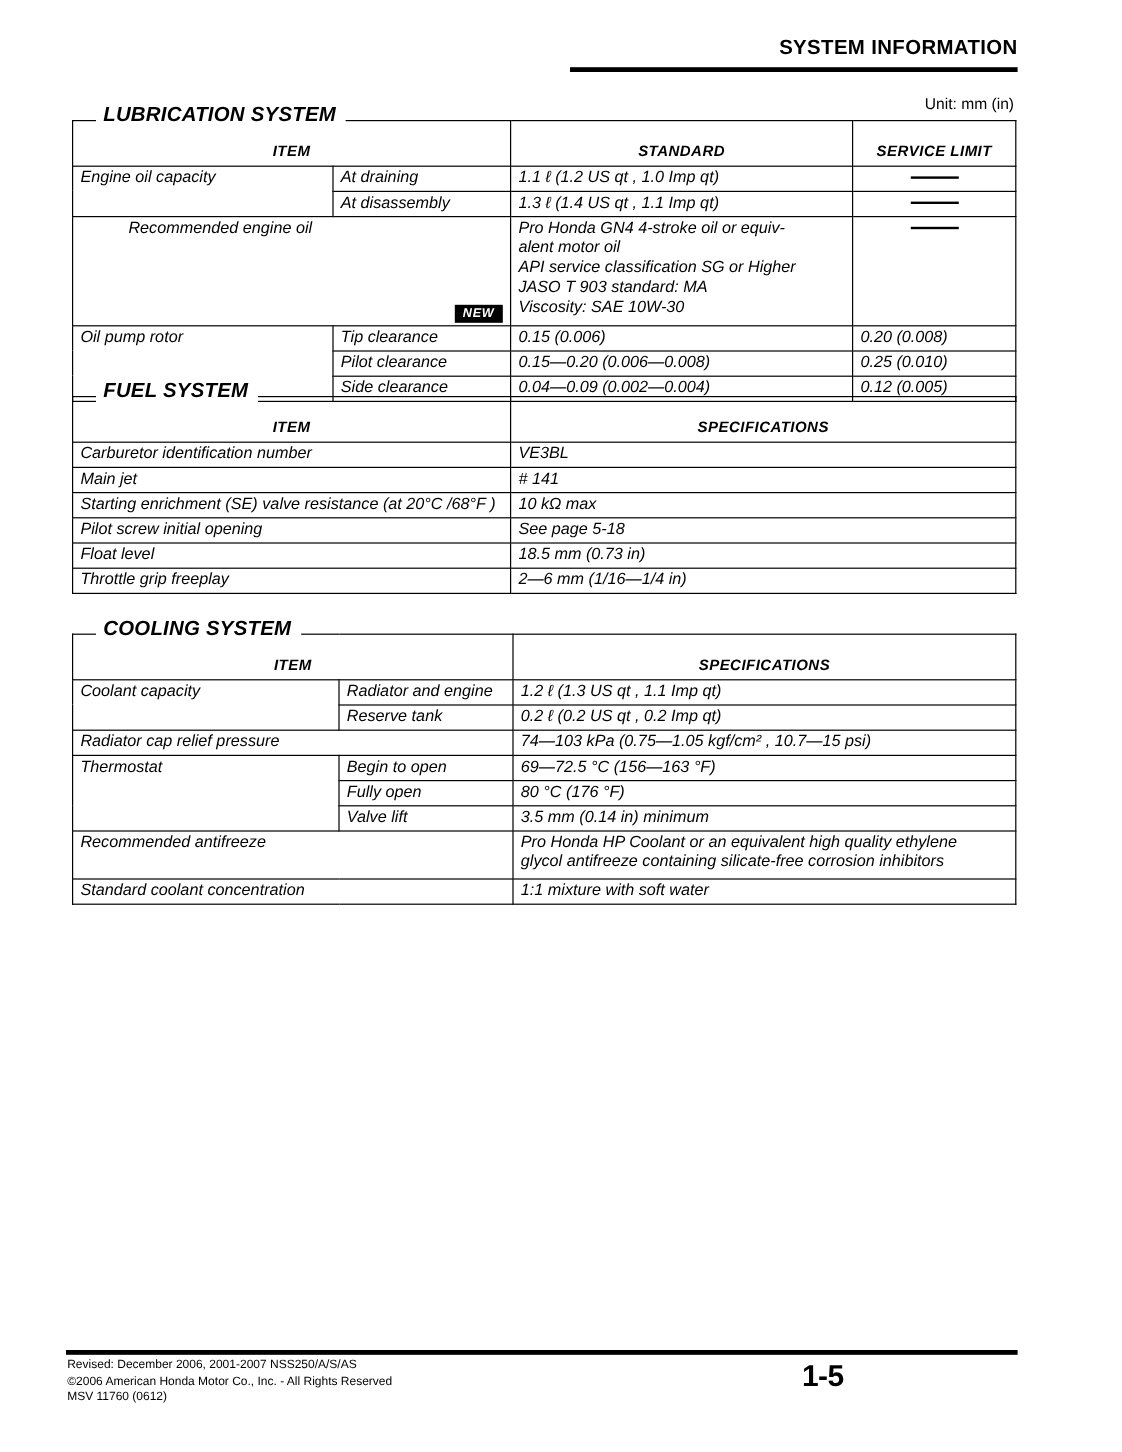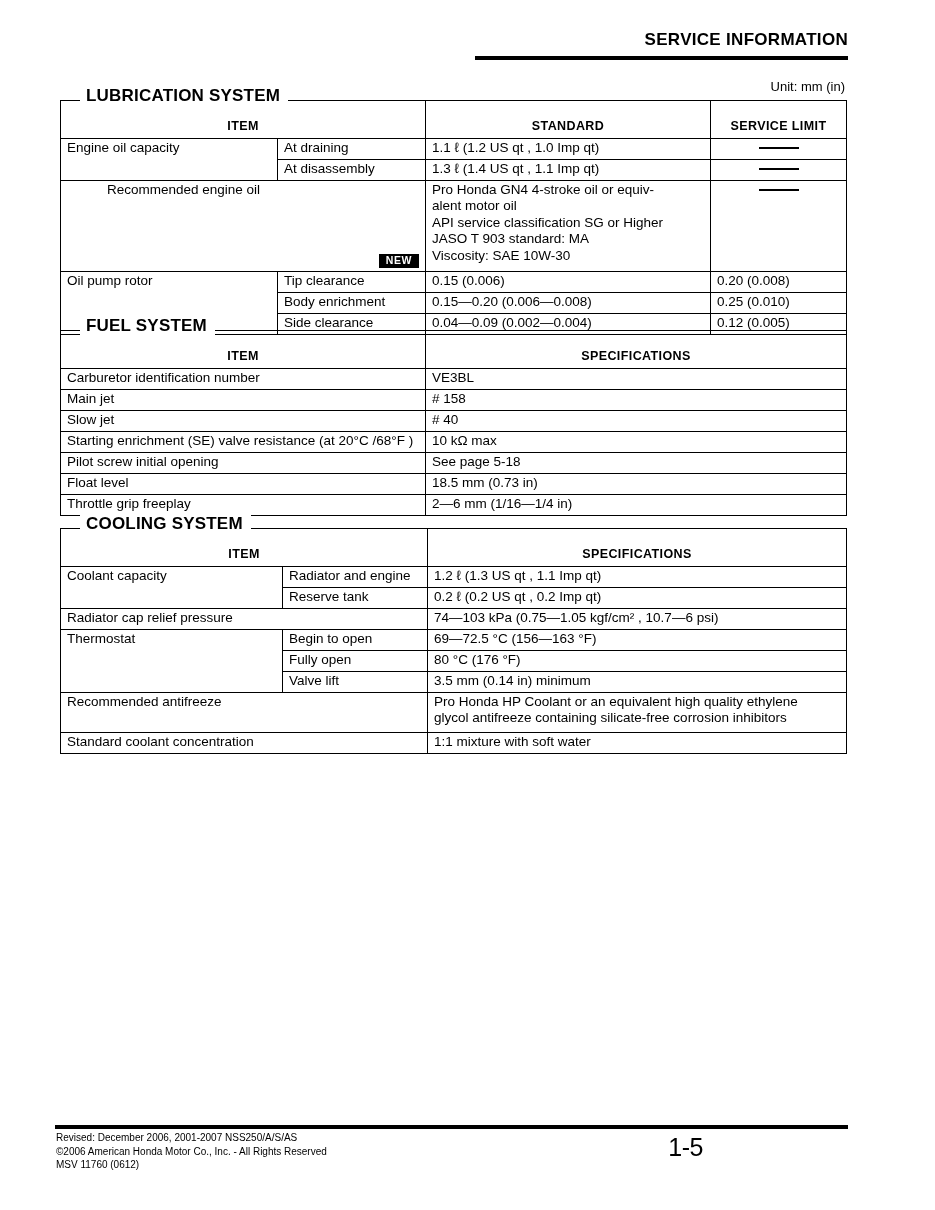--- a/index.html
+++ b/index.html
@@ -55,20 +55,21 @@
     top: 79px;
     font-size: 13px;
     white-space: nowrap;
   }
 
   
   .spec-section {
     position: absolute;
     left: 60px;
     width: 786px;
+    font-style: italic;
   }
   .section-legend {
     position: absolute;
     left: 20px;
     top: -13px;
     background: #ffffff;
     padding: 0 8px 0 6px;
     font-size: 17px;
     font-weight: bold;
     letter-spacing: 0.2px;
@@ -173,31 +174,31 @@
     top: 11px;
     font-size: 10px;
     line-height: 13.5px;
     white-space: nowrap;
   }
   .footer-page-number {
     position: absolute;
     right: 81px;
     top: 13px;
     font-size: 25px;
-    font-weight: normal;
+    font-weight: bold;
     letter-spacing: -0.5px;
   }
 </style>
 </head>
 <body>
 
 <div class="page">
 
   <div class="page-header">
-    <div class="page-header-title">SERVICE INFORMATION</div>
+    <div class="page-header-title">SYSTEM INFORMATION</div>
     <div class="page-header-rule"></div>
   </div>
 
   <div class="unit-note">Unit: mm (in)</div>
 
   <div class="spec-section" style="top:100px;">
     <div class="section-legend">LUBRICATION SYSTEM</div>
     <table class="spec">
       <colgroup>
         <col style="width:217px">
@@ -252,21 +253,21 @@
             </td>
         </tr>
 
         <tr>
           <td rowspan="3">Oil pump rotor</td>
           <td>Tip clearance</td>
           <td>0.15 (0.006)</td>
           <td>0.20 (0.008)</td>
         </tr>
         <tr>
-          <td>Body enrichment</td>
+          <td>Pilot clearance</td>
           <td>0.15—0.20 (0.006—0.008)</td>
           <td>0.25 (0.010)</td>
         </tr>
         <tr>
           <td>Side clearance</td>
           <td>0.04—0.09 (0.002—0.004)</td>
           <td>0.12 (0.005)</td>
         </tr>
       </tbody>
     </table>
@@ -285,25 +286,21 @@
             <span class="hdr-item-label">ITEM</span>
           </th>
           <th class="hdr-item">SPECIFICATIONS</th>
         </tr>
         <tr>
           <td>Carburetor identification number</td>
           <td class="ctr">VE3BL</td>
         </tr>
         <tr>
           <td>Main jet</td>
-          <td class="ctr"># 158</td>
-        </tr>
-        <tr>
-          <td>Slow jet</td>
-          <td class="ctr"># 40</td>
+          <td class="ctr"># 141</td>
         </tr>
         <tr>
           <td>Starting enrichment (SE) valve resistance (at 20°C /68°F )</td>
           <td class="ctr">10 kΩ max</td>
         </tr>
         <tr>
           <td>Pilot screw initial opening</td>
           <td class="ctr">See page 5-18</td>
         </tr>
         <tr>
@@ -339,21 +336,21 @@
           <td>Radiator and engine</td>
           <td class="ctr">1.2 ℓ (1.3 US qt , 1.1 Imp qt)</td>
         </tr>
         <tr>
           <td>Reserve tank</td>
           <td class="ctr">0.2 ℓ (0.2 US qt , 0.2 Imp qt)</td>
         </tr>
 
         <tr>
           <td colspan="2">Radiator cap relief pressure</td>
-          <td class="ctr">74—103 kPa (0.75—1.05 kgf/cm² , 10.7—6 psi)</td>
+          <td class="ctr">74—103 kPa (0.75—1.05 kgf/cm² , 10.7—15 psi)</td>
         </tr>
 
         <tr>
           <td rowspan="3">Thermostat</td>
           <td>Begin to open</td>
           <td class="ctr">69—72.5 °C (156—163 °F)</td>
         </tr>
         <tr>
           <td>Fully open</td>
           <td class="ctr">80 °C (176 °F)</td>

